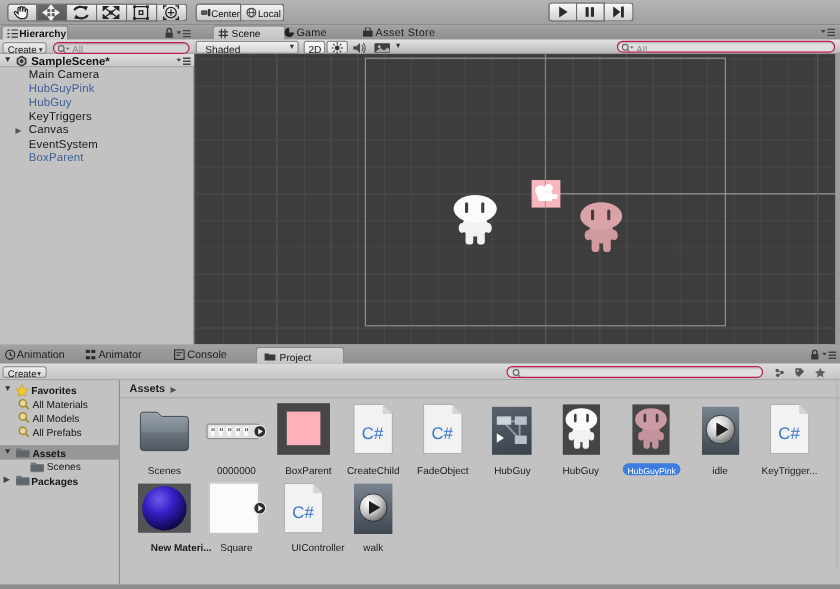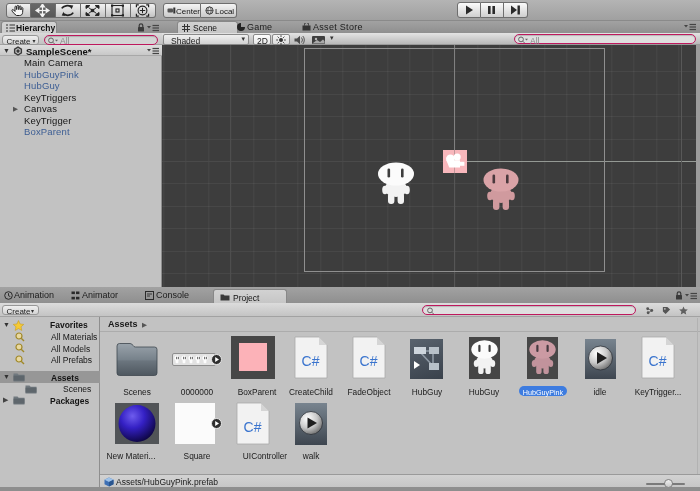--- a/index.html
+++ b/index.html
@@ -44,21 +44,21 @@
   #btabs{left:0;top:287px;width:700px;height:16px;}
   #ptoolbar{left:0;top:303px;width:700px;height:14px;
     background:linear-gradient(#DCDCDC,#C4C4C4);border-bottom:1px solid #a2a2a2;}
   #ptree{left:0;top:317px;width:100px;height:170px;background:#C2C2C2;border-right:1px solid #8e8e8e;}
   #passets{left:100px;top:317px;width:600px;height:157px;background:#C2C2C2;}
   #crumb{left:0;top:0;width:600px;height:15px;background:#C2C2C2;border-bottom:1px solid #acacac;}
   #statusbar{left:100px;top:474px;width:600px;height:13px;background:linear-gradient(#D2D2D2,#C6C6C6);
     border-top:1px solid #9a9a9a;}
   #bottomstrip{left:0;top:487px;width:700px;height:4px;background:#8E8E8E;}
   .asset-label{font-size:8.3px;color:#1a1a1a;text-align:center;}
-  .titem{font-size:8.5px;color:#151515;margin-left:24px;}
+  .titem{font-size:8.5px;color:#151515;}
 </style>
 </head>
 <body>
 <div id="page">
   <div id="topbar">
 
     <div class="tbtn first" style="left:6px;width:25px;">
       <svg width="23" height="13" viewBox="0 0 23 13" style="left:0;top:0;">
         <g fill="#f8f8f8" stroke="#222" stroke-width="1">
           <path d="M9.5 11.5 C8 10.5 6.2 9 5.2 7.2 C4.5 5.9 5.6 5 6.6 5.9 L8 7.4 L8 3 C8 1.8 9.5 1.8 9.6 3 L9.7 5.6 L10 2.2 C10.1 1 11.6 1 11.7 2.2 L11.8 5.7 L12.3 2.6 C12.5 1.5 13.9 1.6 13.9 2.8 L13.9 6 L14.3 4.3 C14.6 3.2 15.9 3.4 15.9 4.6 L15.6 8.6 C15.5 10.4 14.3 11.5 12.5 11.5 Z"></path>
@@ -215,21 +215,21 @@
             <line x1="5.5" y1="6.5" x2="12" y2="6.5"></line>
           </g>
       </svg>
     </div>
     <div class="hitem txt" style="top:37px;">Main Camera</div>
     <div class="hitem txt blue" style="top:48.5px;">HubGuyPink</div>
     <div class="hitem txt blue" style="top:60px;">HubGuy</div>
     <div class="hitem txt" style="top:71.5px;">KeyTriggers</div>
     <span style="left:13px;top:83.5px;font-size:6.5px;color:#555;">▶</span>
     <div class="hitem txt" style="top:83px;">Canvas</div>
-    <div class="hitem txt" style="top:94.5px;">KeyTrigger</div>
+    <div class="hitem txt" style="top:94.5px;">EventSystem</div>
     <div class="hitem txt blue" style="top:106px;">BoxParent</div>
   </div>
   <div id="scene">
     <div id="scene-tabs" class="tabbar">
       <div class="tab-active" style="left:15px;top:0;width:61px;height:12px;">
         <svg width="8" height="8" viewBox="0 0 8 8" style="left:4px;top:2px;">
           <g stroke="#333" stroke-width="1">
               <line x1="2.5" y1="0" x2="2.5" y2="8"></line>
               <line x1="5.5" y1="0" x2="5.5" y2="8"></line>
           <line x1="0" y1="2.5" x2="8" y2="2.5"></line>
@@ -604,45 +604,35 @@
     <svg width="44" height="41" viewBox="0 0 44 41" style="left:15px;top:86px;">
       <defs>
           <radialGradient id="mg" cx="0.38" cy="0.3" r="0.72">
         <stop offset="0" stop-color="#6E5CEE"></stop>
             <stop offset="0.45" stop-color="#3420C4"></stop>
             <stop offset="1" stop-color="#0E0645"></stop>
       </radialGradient>
         </defs>
       <circle cx="22" cy="20.5" r="18.5" fill="url(#mg)"></circle>
     </svg>
-    <div class="asset-label" style="left:4px;top:134px;width:54px;">New Materi...</div>
+    <div class="asset-label" style="left:24px;top:134px;width:54px;font-weight:bold;">New Materi...</div>
     <div style="left:74px;top:85px;width:42px;height:43px;background:#FBFBFB;border:1px solid #C2C2C2;"></div>
     <svg width="11" height="11" viewBox="0 0 11 11" style="left:111px;top:101px;">
       <circle cx="5.5" cy="5.5" r="5" fill="#2e2e2e" stroke="#E8E8E8" stroke-width="1"></circle>
       <path d="M4.2 3 L8 5.5 L4.2 8 Z" fill="#fff"></path>
     </svg>
     <div class="asset-label" style="left:72px;top:134px;width:50px;">Square</div>
     <svg width="34" height="43" viewBox="0 0 34 43" style="left:136px;top:85px;">
       <path d="M1 1 L25 1 L33 9 L33 42 L1 42 Z" fill="#F2F2F2" stroke="#AAA" stroke-width="0.8"></path>
       <path d="M25 1 L25 9 L33 9 Z" fill="#D5D5D5"></path>
       <text x="16.5" y="29.5" font-size="14" font-family="Liberation Sans" fill="#3A74CE" text-anchor="middle">C#</text>
     </svg>
     <div class="asset-label" style="left:127px;top:134px;width:52px;margin-left:12px;">UIController</div>
     <div style="left:195px;top:86px;width:32px;height:42px;background:linear-gradient(#78848F,#3E4650);"></div>
     <svg width="32" height="42" viewBox="0 0 32 42" style="left:195px;top:86px;">
       <circle cx="16" cy="20" r="11.5" fill="url(#pg)" stroke="#2A2F36" stroke-width="0.8"></circle>
       <path d="M12.5 14.5 L22 20 L12.5 25.5 Z" fill="#1e1e1e"></path>
     </svg>
     <div class="asset-label" style="left:186px;top:134px;width:50px;">walk</div>
   </div>
   <div style="left:697px;top:318px;width:1px;height:156px;background:#B2B2B2;"></div>
-  <div id="statusbar">
-    <svg width="10" height="10" viewBox="0 0 10 10" style="left:4px;top:1.5px;">
-      <path d="M5 0.5 L9.5 2.8 V7.2 L5 9.5 L0.5 7.2 V2.8 Z" fill="#3D6FB4"></path>
-      <path d="M5 0.5 L9.5 2.8 L5 5 L0.5 2.8 Z" fill="#9FC2E8"></path>
-      <path d="M5 5 L9.5 2.8 V7.2 L5 9.5 Z" fill="#2A568F"></path>
-    </svg>
-    <span class="txt" style="left:16px;top:2.5px;font-size:8.5px;color:#1a1a1a;">Assets/HubGuyPink.prefab</span>
-    <div style="left:546px;top:8px;width:39px;height:2px;background:#7a7a7a;border-radius:1px;"></div>
-    <div style="left:564px;top:4px;width:9px;height:9px;border-radius:50%;background:linear-gradient(#EFEFEF,#C8C8C8);border:1px solid #808080;"></div>
-  </div>
   <div id="bottomstrip"></div>
 </div>
 
 </body></html>

